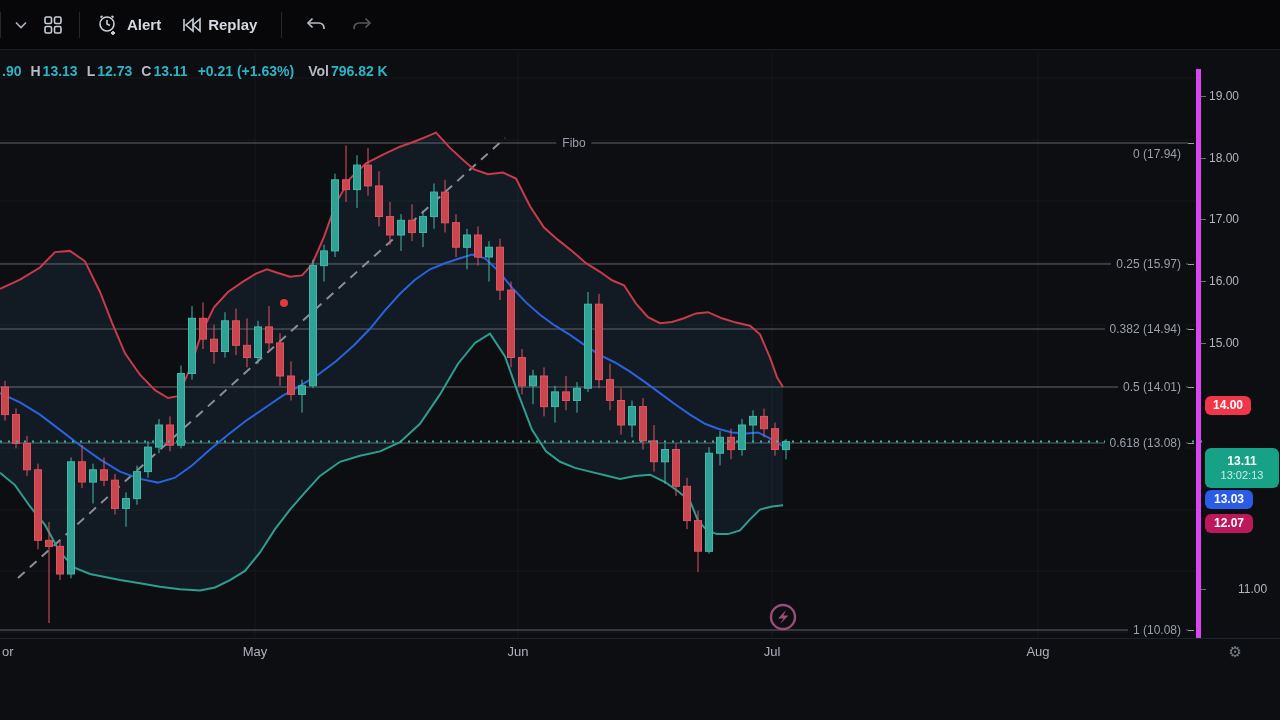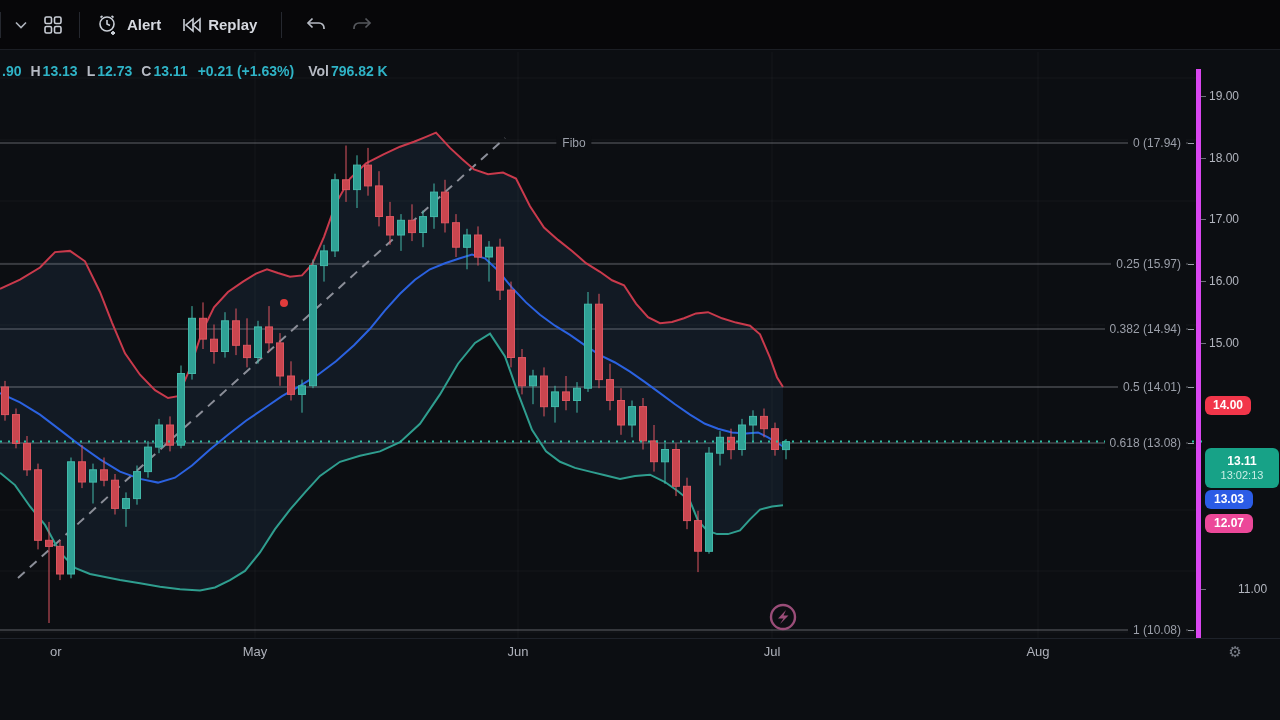--- a/index.html
+++ b/index.html
@@ -34,21 +34,21 @@
                border-left:5px solid #d946ef;}
   .p-tick{position:absolute;left:8px;transform:translateY(-50%);color:#b2b5be;font-size:12px;}
   .p-dash{position:absolute;left:0;width:5px;height:1px;background:#6d717b;}
   .p-box{position:absolute;left:4px;border-radius:6px;color:#fff;font-size:12px;font-weight:700;
          display:flex;flex-direction:column;align-items:center;justify-content:center;line-height:1.25;}
   .p-box .sub{font-size:11px;font-weight:400;color:rgba(225,248,242,.88);}
   
   #time-scale{position:absolute;left:0;top:638px;width:1280px;height:28px;background:#0c0e12;
               border-top:1px solid #1e222a;z-index:15;}
   .t-tick{position:absolute;top:5px;transform:translateX(-50%);color:#aeb1ba;font-size:13px;}
-  .t-tick.edge{transform:none;margin-left:48px;}
+  .t-tick.edge{transform:none;}
   #axis-gear{position:absolute;right:38px;top:4px;color:#7a7e88;font-size:15px;cursor:pointer;}
   
   #bottom-strip{position:absolute;left:0;top:666px;width:1280px;height:54px;background:#050507;z-index:16;}
   #watermark{position:absolute;right:10px;top:12px;display:flex;align-items:center;gap:8px;}
   #wm-text{color:#e3e6ec;font-size:20px;font-weight:700;
            text-shadow:-12px 0 0 rgba(210,215,222,.18), -2px 0 0 rgba(210,215,222,.25);}
 </style>
 </head>
 <body>
 
@@ -316,21 +316,21 @@
     <span class="k">L</span>
       <span class="v">12.73</span>
     <span class="k">C</span>
       <span class="v">13.11</span>
     <span class="chg">+0.21 (+1.63%)</span>
     <span class="k" style="margin-left:14px;">Vol</span>
       <span class="v">796.82 K</span>
   </div>
 
   <div id="fib-labels">
-      <div class="fib-label" style="top: 143px;">0 (17.94)</div>
+      <div class="fib-label" style="top: 154px;">0 (17.94)</div>
       <div class="fib-dash" style="top: 143px;"></div>
       <div class="fib-label" style="top: 264px;">0.25 (15.97)</div>
       <div class="fib-dash" style="top: 264px;"></div>
       <div class="fib-label" style="top: 329px;">0.382 (14.94)</div>
       <div class="fib-dash" style="top: 329px;"></div>
       <div class="fib-label" style="top: 387px;">0.5 (14.01)</div>
       <div class="fib-dash" style="top: 387px;"></div>
       <div class="fib-label" style="top: 443px;">0.618 (13.08)</div>
       <div class="fib-dash" style="top: 443px;"></div>
       <div class="fib-label" style="top: 630px;">1 (10.08)</div>
@@ -354,21 +354,21 @@
       <div class="p-box" style="top: 327px; width: 46px; height: 19px; background: rgb(242, 54, 74);">
         <div>14.00</div>
       </div>
       <div class="p-box" style="top: 379px; width: 74px; height: 40px; background: rgb(23, 162, 135);">
         <div>13.11</div>
         <div class="sub">13:02:13</div>
       </div>
       <div class="p-box" style="top: 421px; width: 48px; height: 19px; background: rgb(43, 92, 230);">
         <div>13.03</div>
       </div>
-      <div class="p-box" style="top: 445px; width: 48px; height: 19px; background: #ec4899;">
+      <div class="p-box" style="top: 445px; width: 48px; height: 19px; background: #be185d;">
         <div>12.07</div>
       </div>
     </div>
 
   <div id="time-scale">
     <span id="axis-gear">⚙</span>
   <div class="t-tick edge" style="left: 2px;">or</div>
       <div class="t-tick" style="left: 255px;">May</div>
       <div class="t-tick" style="left: 518px;">Jun</div>
       <div class="t-tick" style="left: 772px;">Jul</div>

